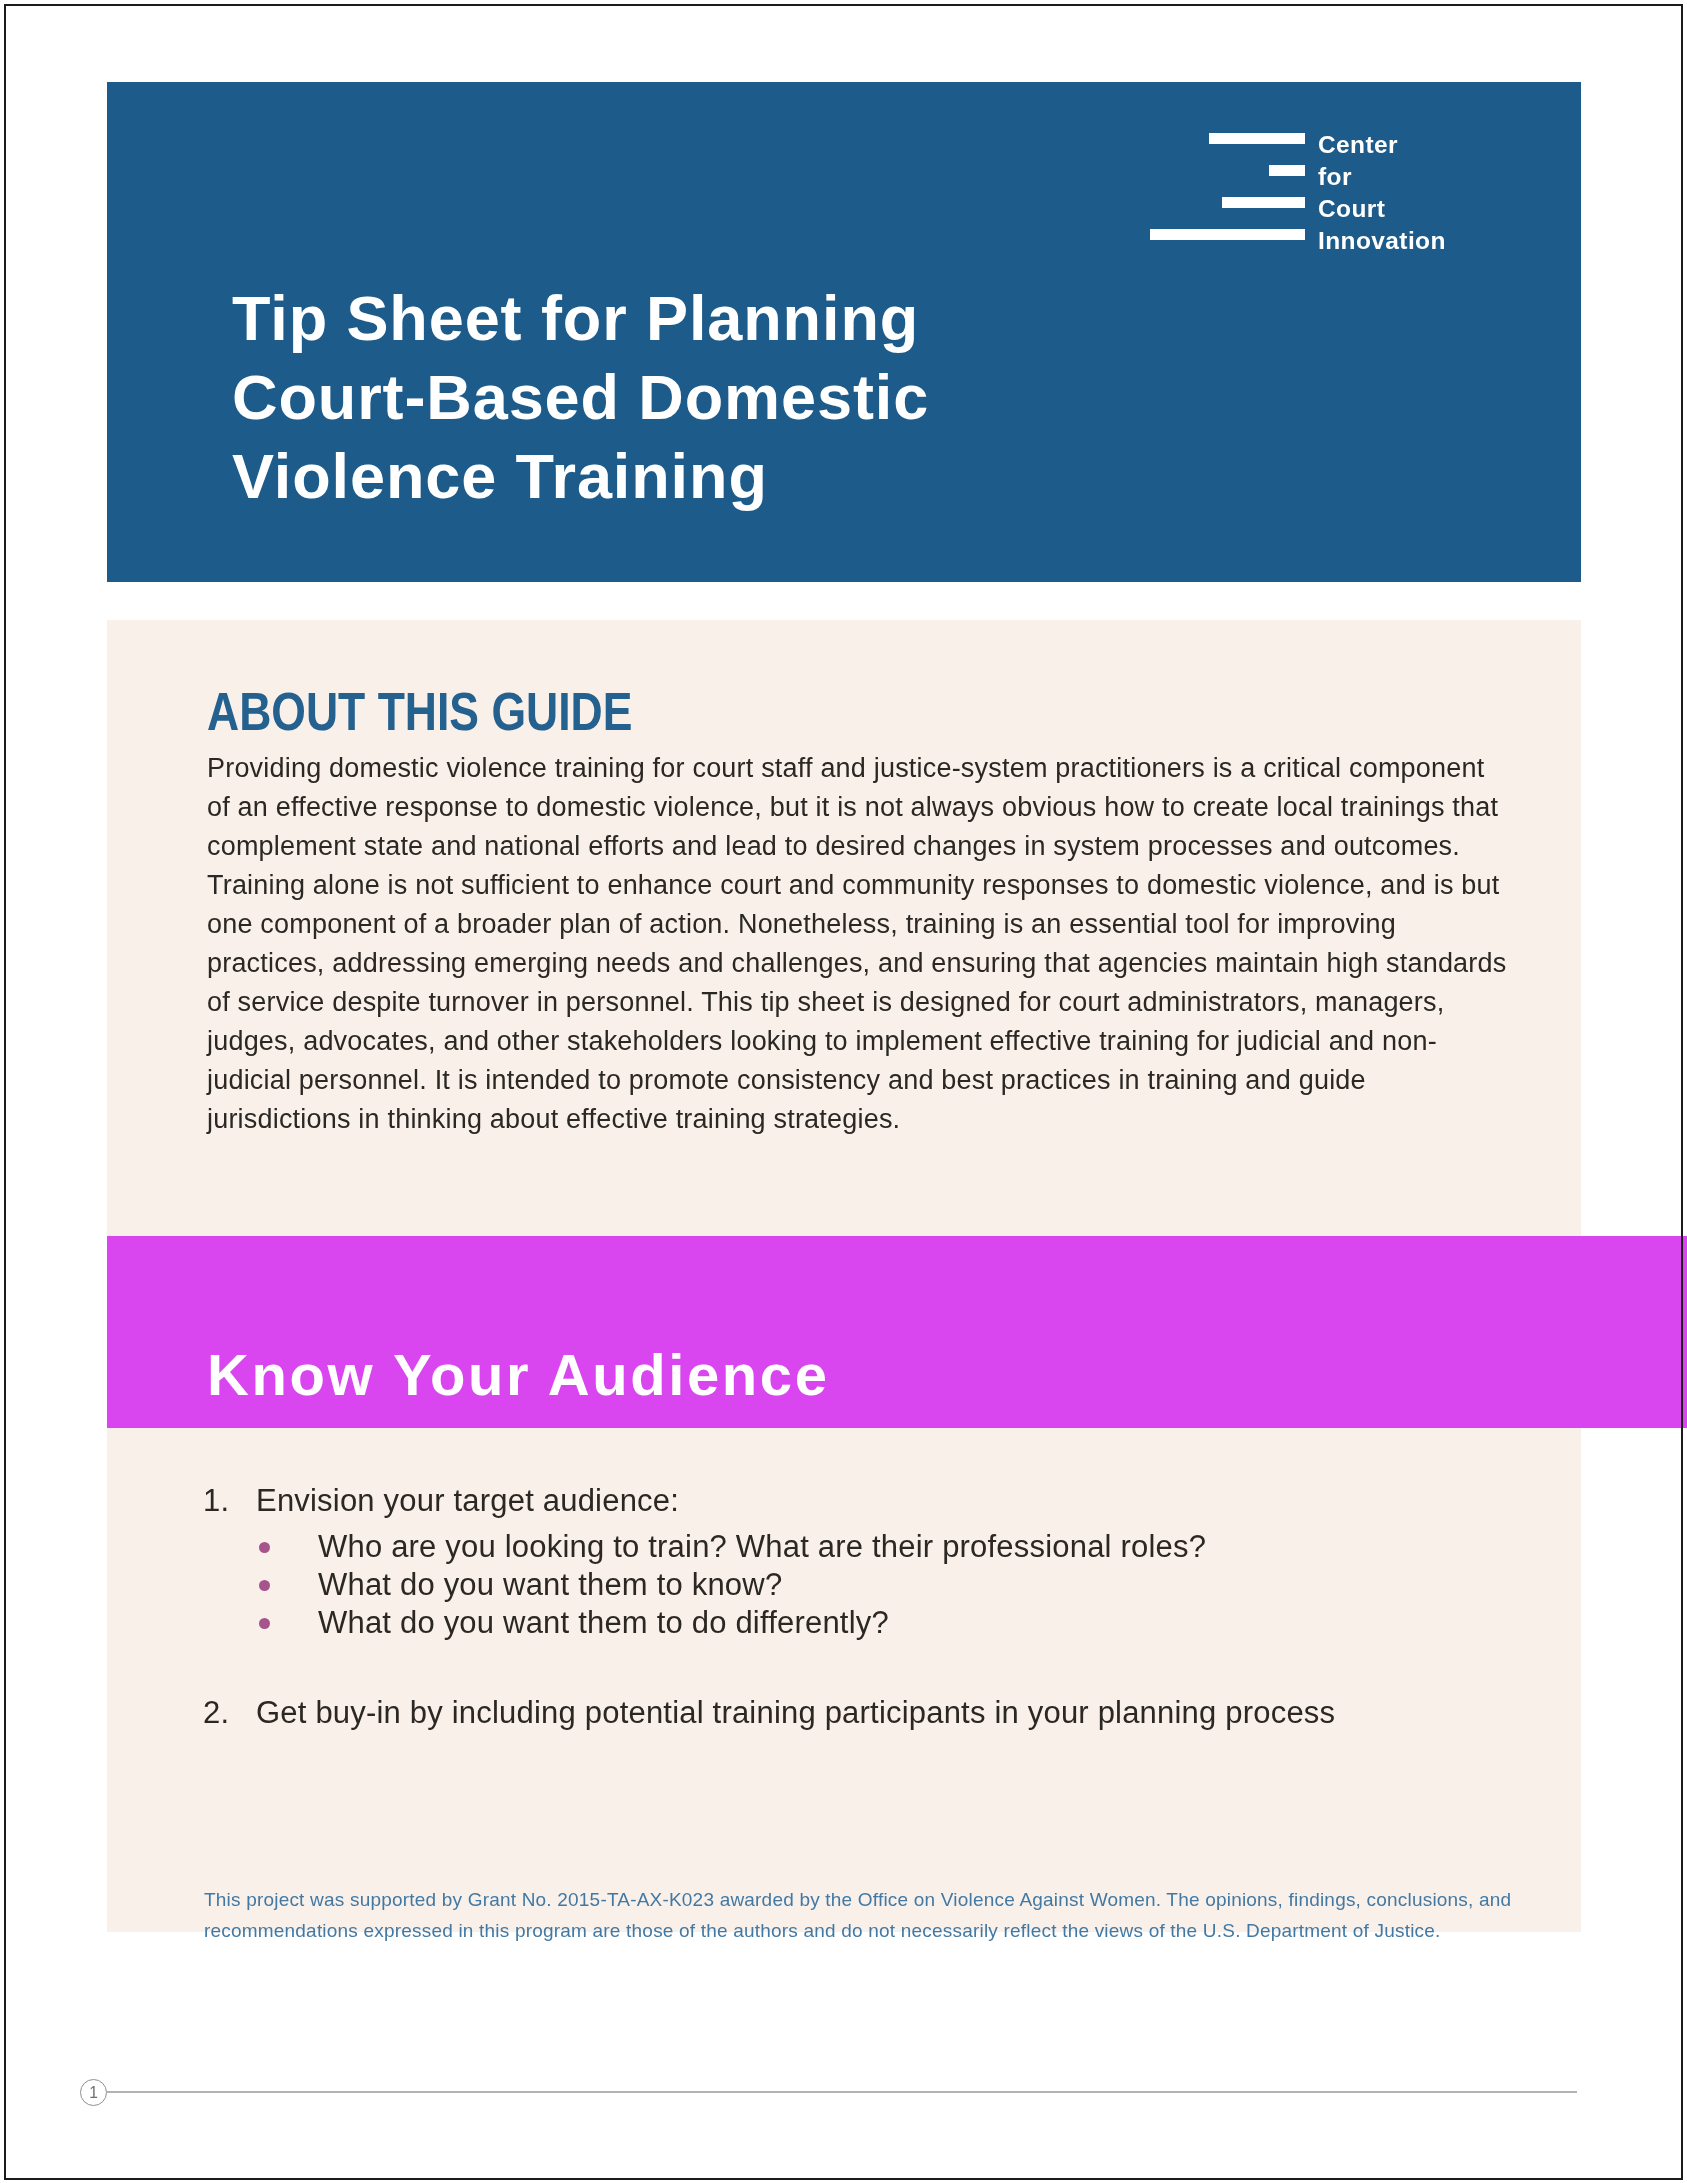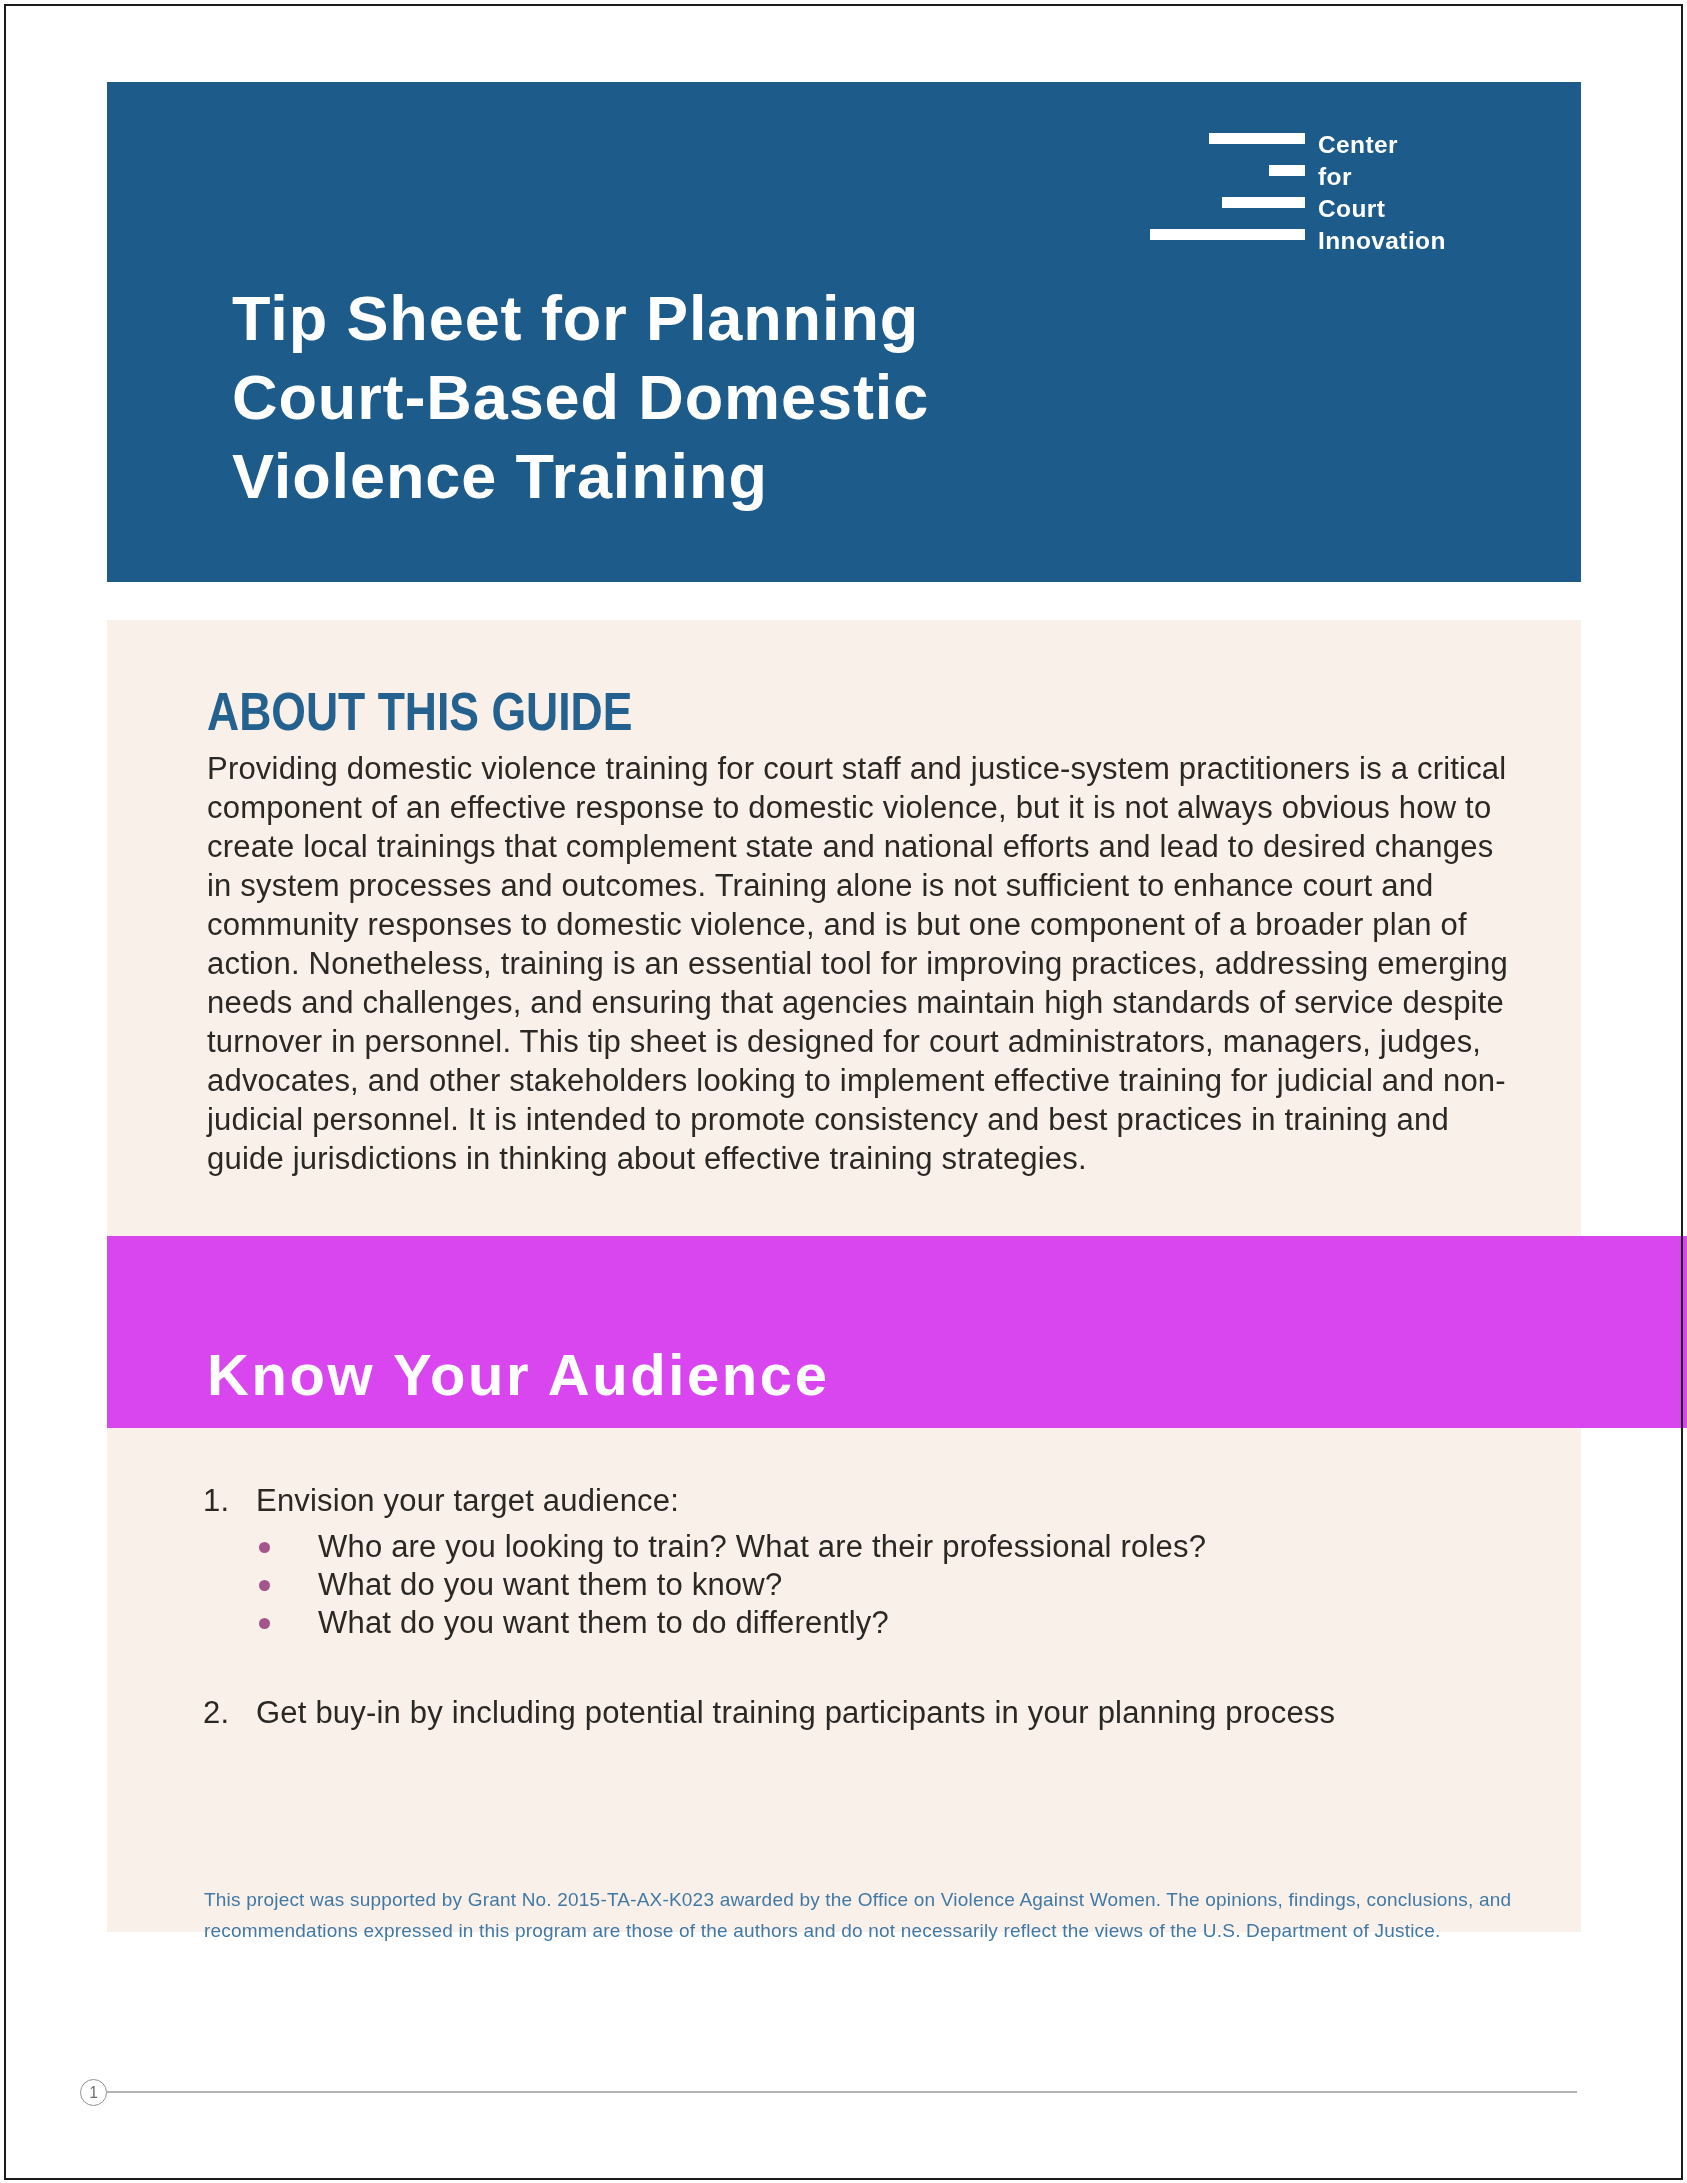--- a/index.html
+++ b/index.html
@@ -20,21 +20,21 @@
   .logo-bar.w4 { width:155px; }
   .logo-text { color:#ffffff; font-size:24.5px; font-weight:700; letter-spacing:0.4px; margin-left:13px; line-height:1; }
   .title { position:absolute; left:101px; top:197px; color:#ffffff; font-size:63px; font-weight:700;
            line-height:79px; letter-spacing:0.9px;margin-left:24px; }
 
   
   .about-block { position:absolute; left:107px; top:620px; width:1474px; height:616px; background:#f9f0ea; }
   .about-heading { position:absolute; left:100px; top:65px; color:#24618e; font-size:53px; font-weight:700;
                    line-height:1; letter-spacing:0px; transform:scaleX(0.84); transform-origin:left center; white-space:nowrap; }
   .about-body { position:absolute; left:100px; top:129px; width:1306px; color:#2b2824;
-                font-size:31px; line-height:39px; letter-spacing:0.2px; }
+                font-size:27px; line-height:39px; letter-spacing:0.2px; }
 
   
   .banner { position:absolute; left:107px; top:1236px; width:1594px; height:192px; background:#d946ef; }
   .banner-title { position:absolute; left:100px; bottom:24.5px; color:#ffffff; font-size:58px; font-weight:700;
                   letter-spacing:2.6px; line-height:1; }
 
   
   .list-block { position:absolute; left:107px; top:1428px; width:1474px; height:504px; background:#f9f0ea; }
   .list { position:absolute; left:96px; top:54px; width:1328px; color:#2b2824; font-size:31px; line-height:38px; letter-spacing:0.2px; }
   .list-item { display:flex; }

